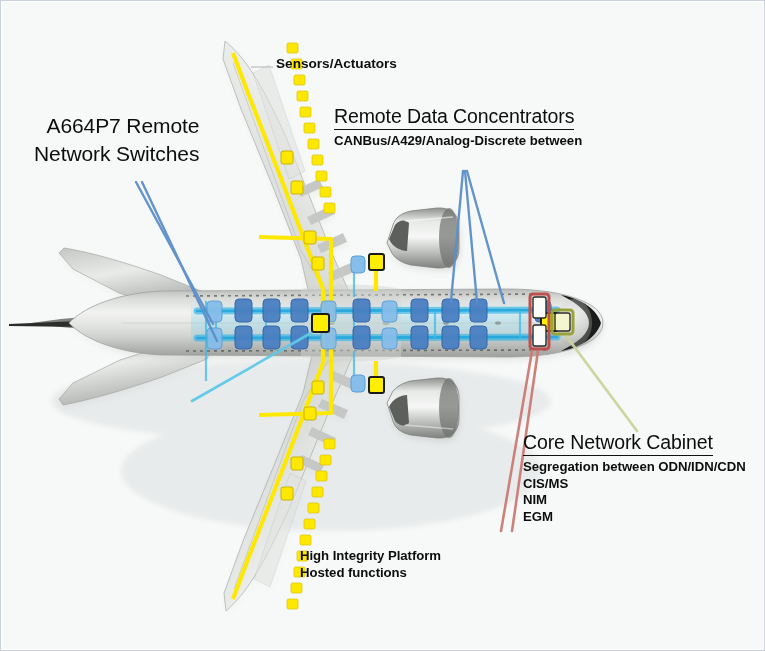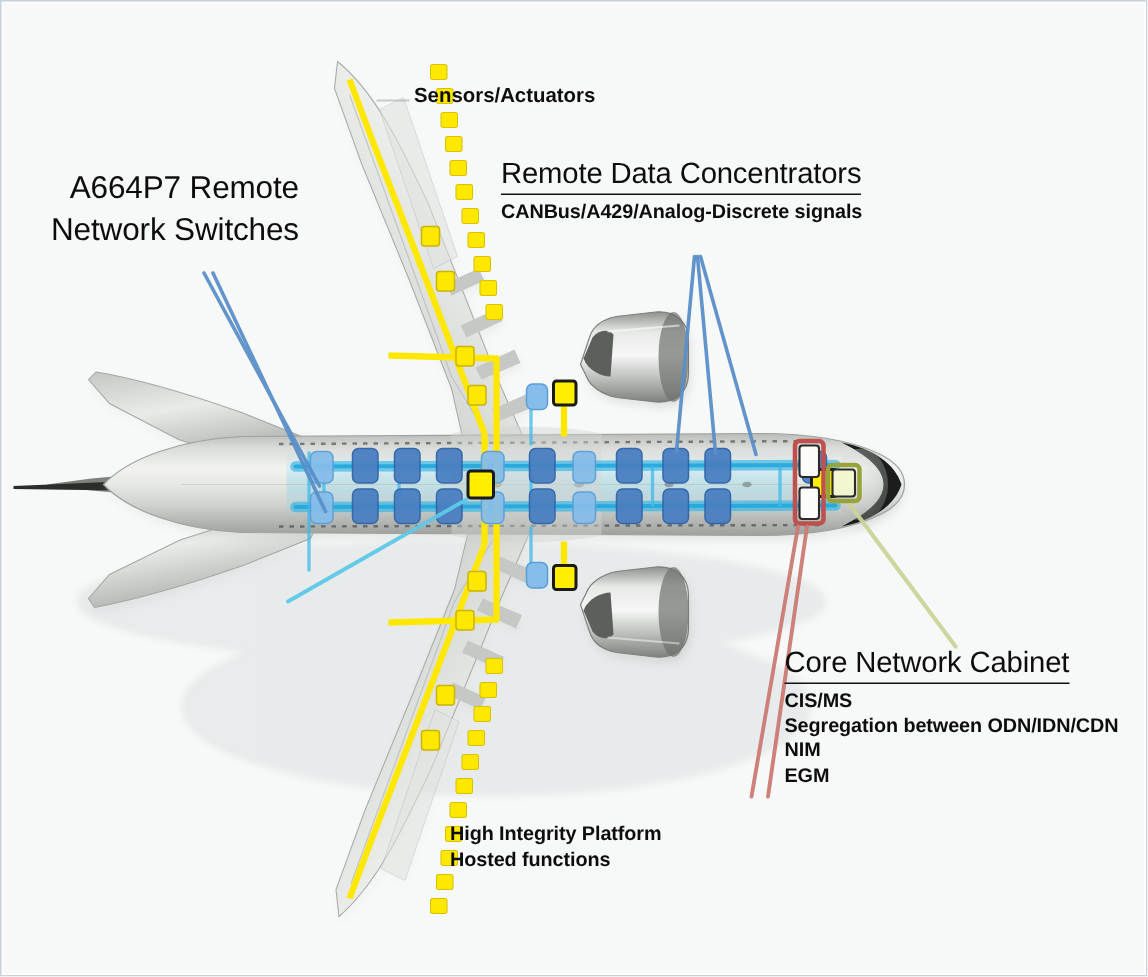--- a/index.html
+++ b/index.html
@@ -407,28 +407,28 @@
 
     <div class="plainlabel" style="left:275px; top:55px;">Sensors/Actuators</div>
 
     <div class="callout big2" style="left:33px; top:113px;">
       <span class="title">A664P7 Remote</span>
       <span class="title">Network Switches</span>
     </div>
 
     <div class="callout" style="left:333px; top:104px;">
       <div><span class="title">Remote Data Concentrators</span></div>
-      <span class="sub">CANBus/A429/Analog-Discrete signals</span>
+      <span class="sub">CANBus/A429/Analog-Discrete between</span>
     </div>
 
 
     <div class="callout" style="left:522px; top:430px;">
       <div><span class="title">Core Network  Cabinet</span></div>
+      <span class="sub">Segregation between ODN/IDN/CDN</span>
       <span class="sub">CIS/MS</span>
-      <span class="sub">Segregation between ODN/IDN/CDN</span>
       <span class="sub">NIM</span>
       <span class="sub">EGM</span>
     </div>
 
     <div class="callout" style="left:299px; top:546px;">
       <span class="sub">High Integrity Platform</span>
       <span class="sub">Hosted functions</span>
     </div>
 
   </div>

